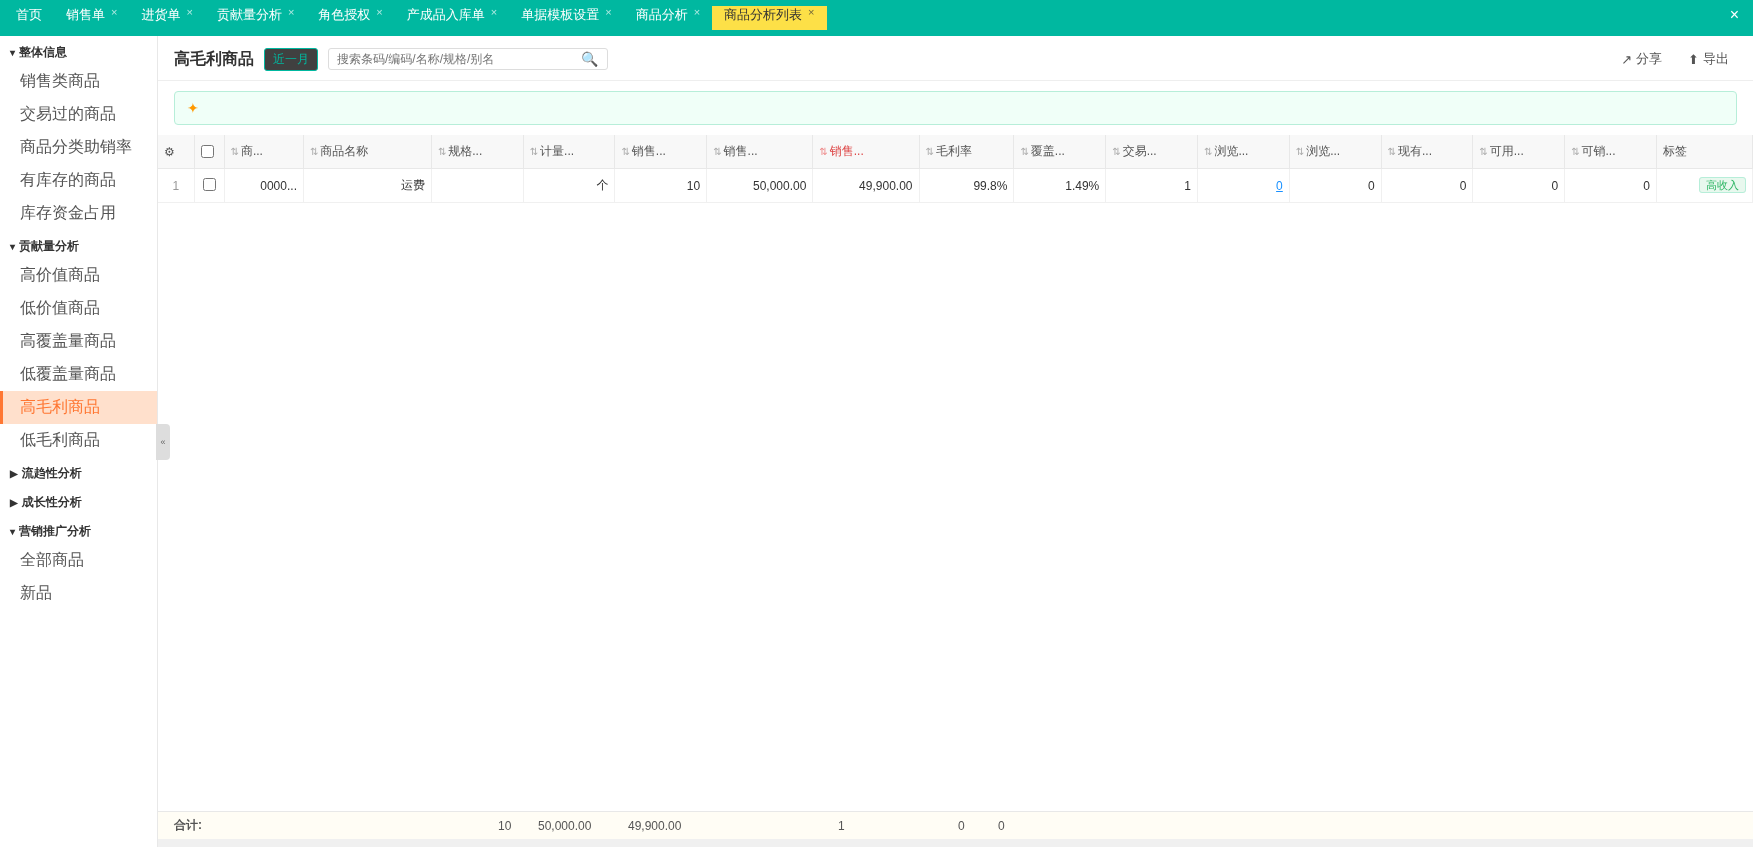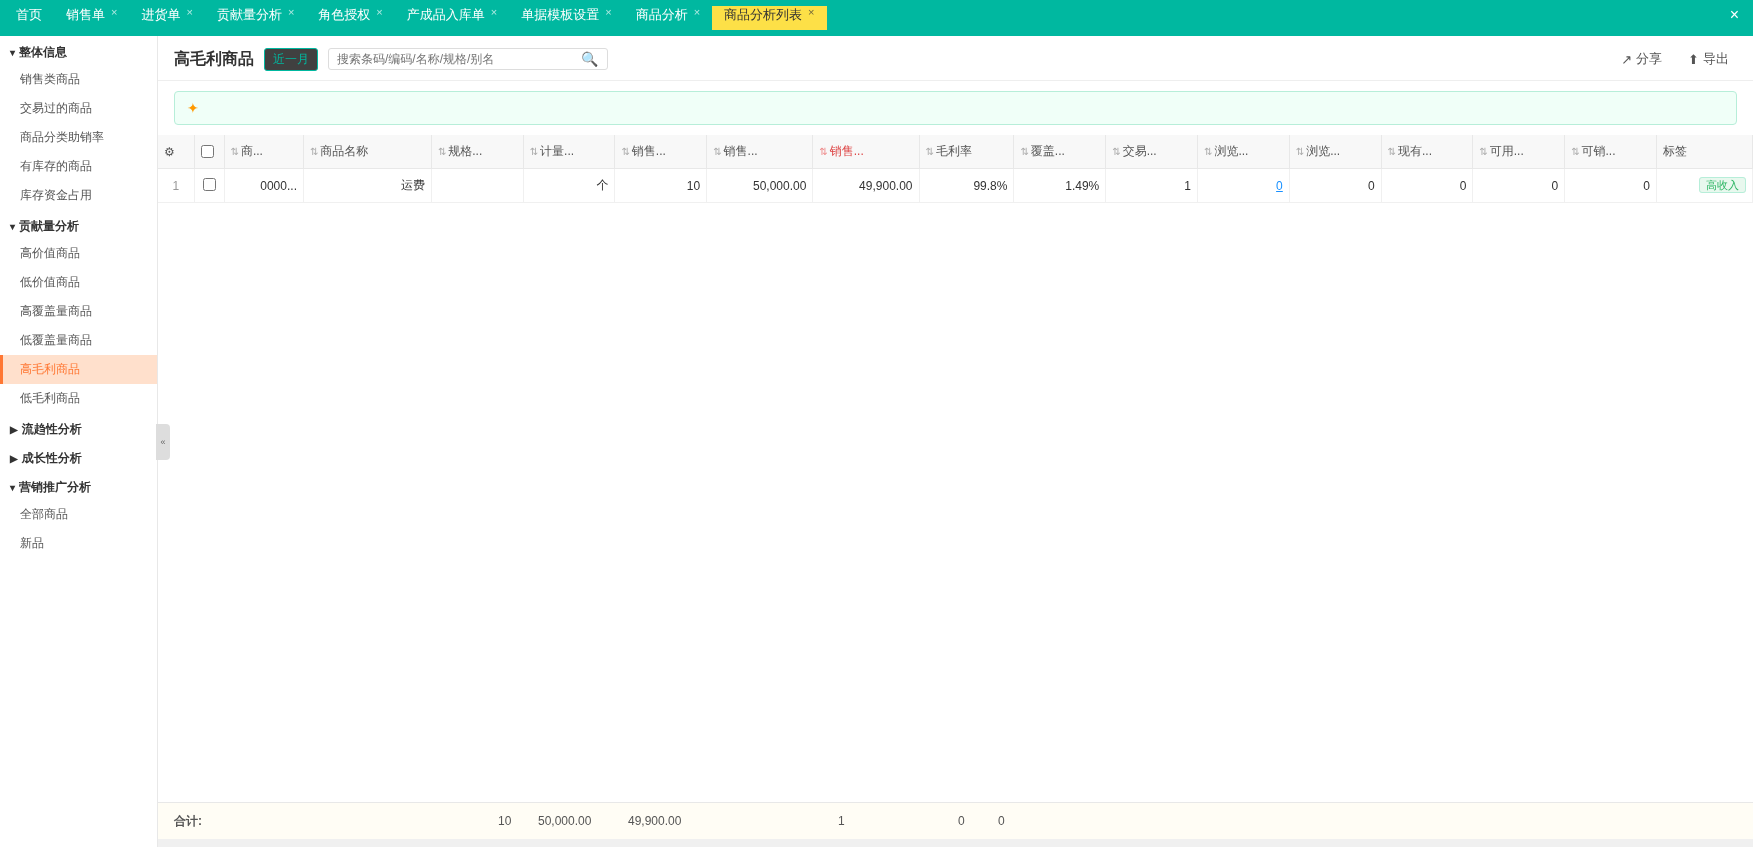--- a/index.html
+++ b/index.html
@@ -63,21 +63,21 @@
       display: flex;
       align-items: center;
       cursor: pointer;
     }
     .sidebar-section-title .arrow {
       margin-right: 4px;
       font-size: 10px;
     }
     .sidebar-item {
       padding: 6px 10px 6px 20px;
-      font-size: 12px;
+      font-size: 16px;
       color: #555;
       cursor: pointer;
       white-space: nowrap;
       overflow: hidden;
       text-overflow: ellipsis;
     }
     .sidebar-item.active {
       background: #ffe0cc;
       color: #ff7733;
       border-left: 3px solid #ff7733;
@@ -220,21 +220,21 @@
     .table-footer {
       background: #fffdf5;
       border-top: 1px solid #e8e8e8;
       padding: 8px 16px;
       display: flex;
       align-items: center;
       font-size: 12px;
       color: #555;
       flex-shrink: 0;
       gap: 0;
-      height: 37px;
+      height: 28px;
     }
     .footer-label { font-weight: bold; margin-right: 4px; }
     .footer-cell {
       padding: 0 6px;
       min-width: 60px;
     }
 
     
     .bottom-scrollbar {
       height: 8px;

